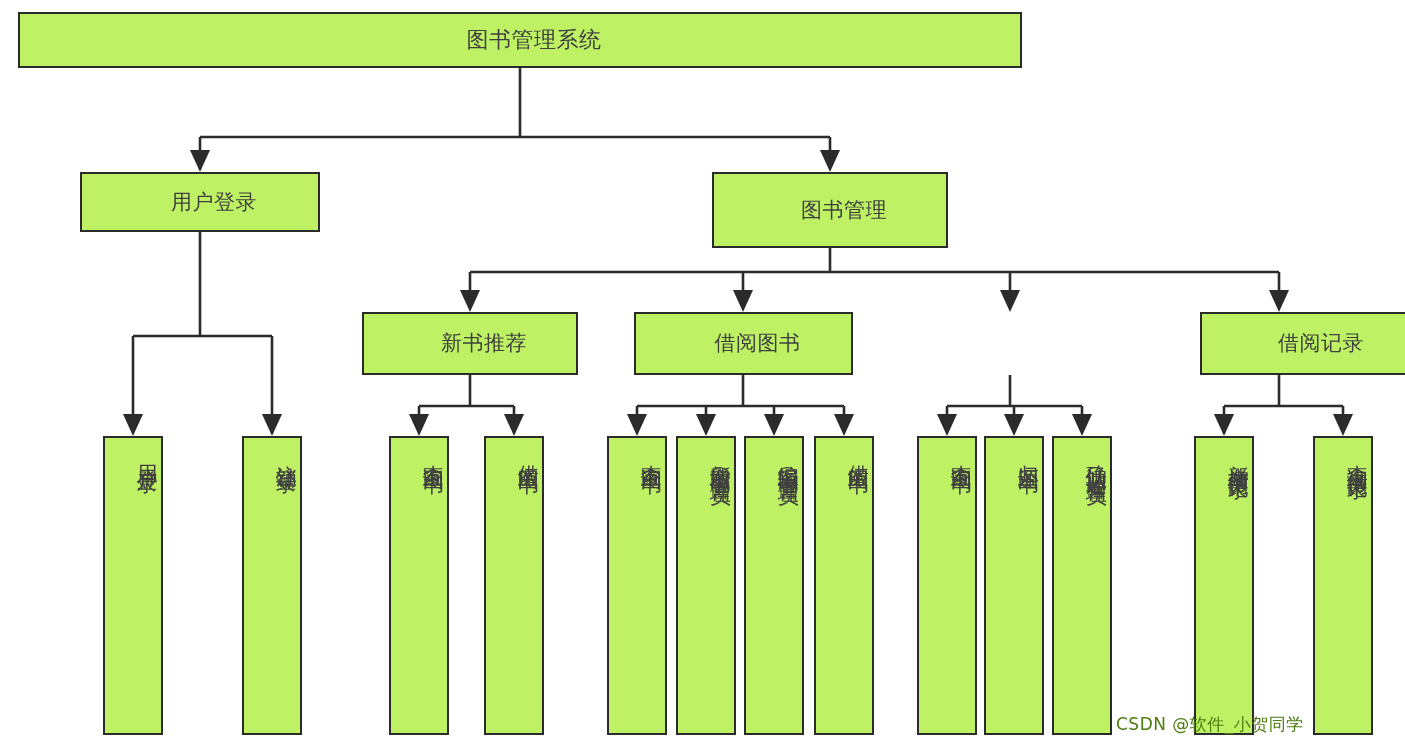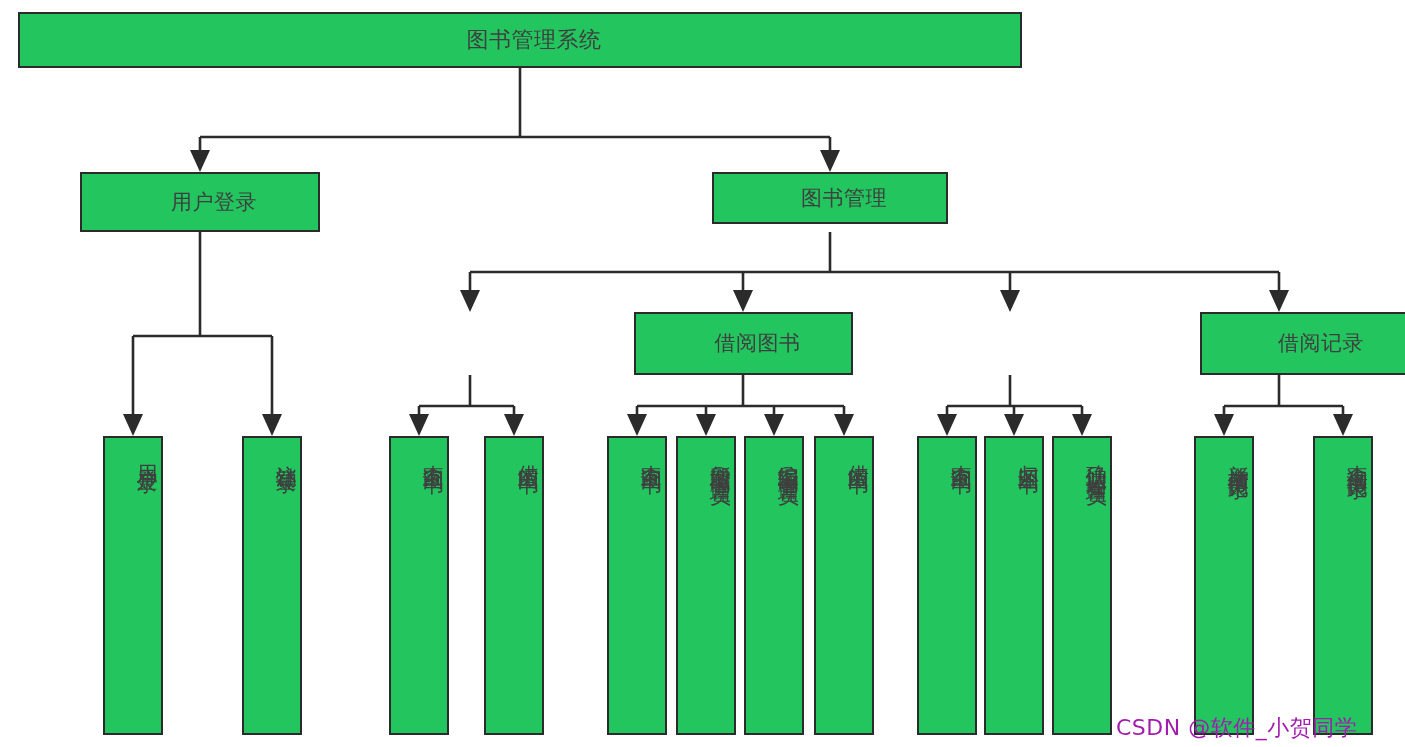--- a/index.html
+++ b/index.html
@@ -17,21 +17,21 @@
   #diagram-root {
     position: absolute;
     left: 0;
     top: 0;
     width: 1405px;
     height: 747px;
   }
   .node-box {
     position: absolute;
     box-sizing: border-box;
-    background: #22c55e;
+    background: #bef264;
     border: 2px solid #2b2b2b;
     display: flex;
     align-items: center;
     justify-content: center;
     padding-left: 28px;
   }
   .node-label {
     color: #3f3f3f;
     font-size: 21px;
     line-height: 1.25;
@@ -65,22 +65,22 @@
     stroke-width: 2.6;
     fill: none;
   }
   .conn-arrow {
     fill: #2b2b2b;
   }
   #watermark {
     position: absolute;
     left: 1116px;
     top: 713px;
-    font-size: 22px;
-    color: #a21caf;
+    font-size: 17px;
+    color: #4d7c0f;
     white-space: nowrap;
     user-select: none;
     letter-spacing: 0.5px;
   }
 </style>
 </head>
 <body>
 
 <div id="diagram-root">
 
@@ -147,24 +147,27 @@
     <polygon class="conn-arrow" points="1333,414 1353,414 1343,436"></polygon>
   </svg>
 
   <div class="node-box root" style="left:18px; top:12px; width:1004px; height:56px;">
     <span class="node-label">图书管理系统</span>
   </div>
 
   <div class="node-box" style="left:80px; top:172px; width:240px; height:60px;">
     <span class="node-label">用户登录</span>
   </div>
-  <div class="node-box" style="left:712px; top:172px; width:236px; height:52px;">
+  <div class="node-box" style="left:712px; top:172px; width:236px; height:76px;">
     <span class="node-label">图书管理</span>
   </div>
 
+  <div class="node-box" style="left:362px; top:312px; width:216px; height:63px;">
+    <span class="node-label">新书推荐</span>
+  </div>
   <div class="node-box" style="left:634px; top:312px; width:219px; height:63px;">
     <span class="node-label">借阅图书</span>
   </div>
   <div class="node-box" style="left:1200px; top:312px; width:214px; height:63px;">
     <span class="node-label">借阅记录</span>
   </div>
 
   <div class="node-box vertical" style="left:103px; top:436px; width:60px; height:299px;">
     <span class="node-label">用户登录</span>
   </div>

